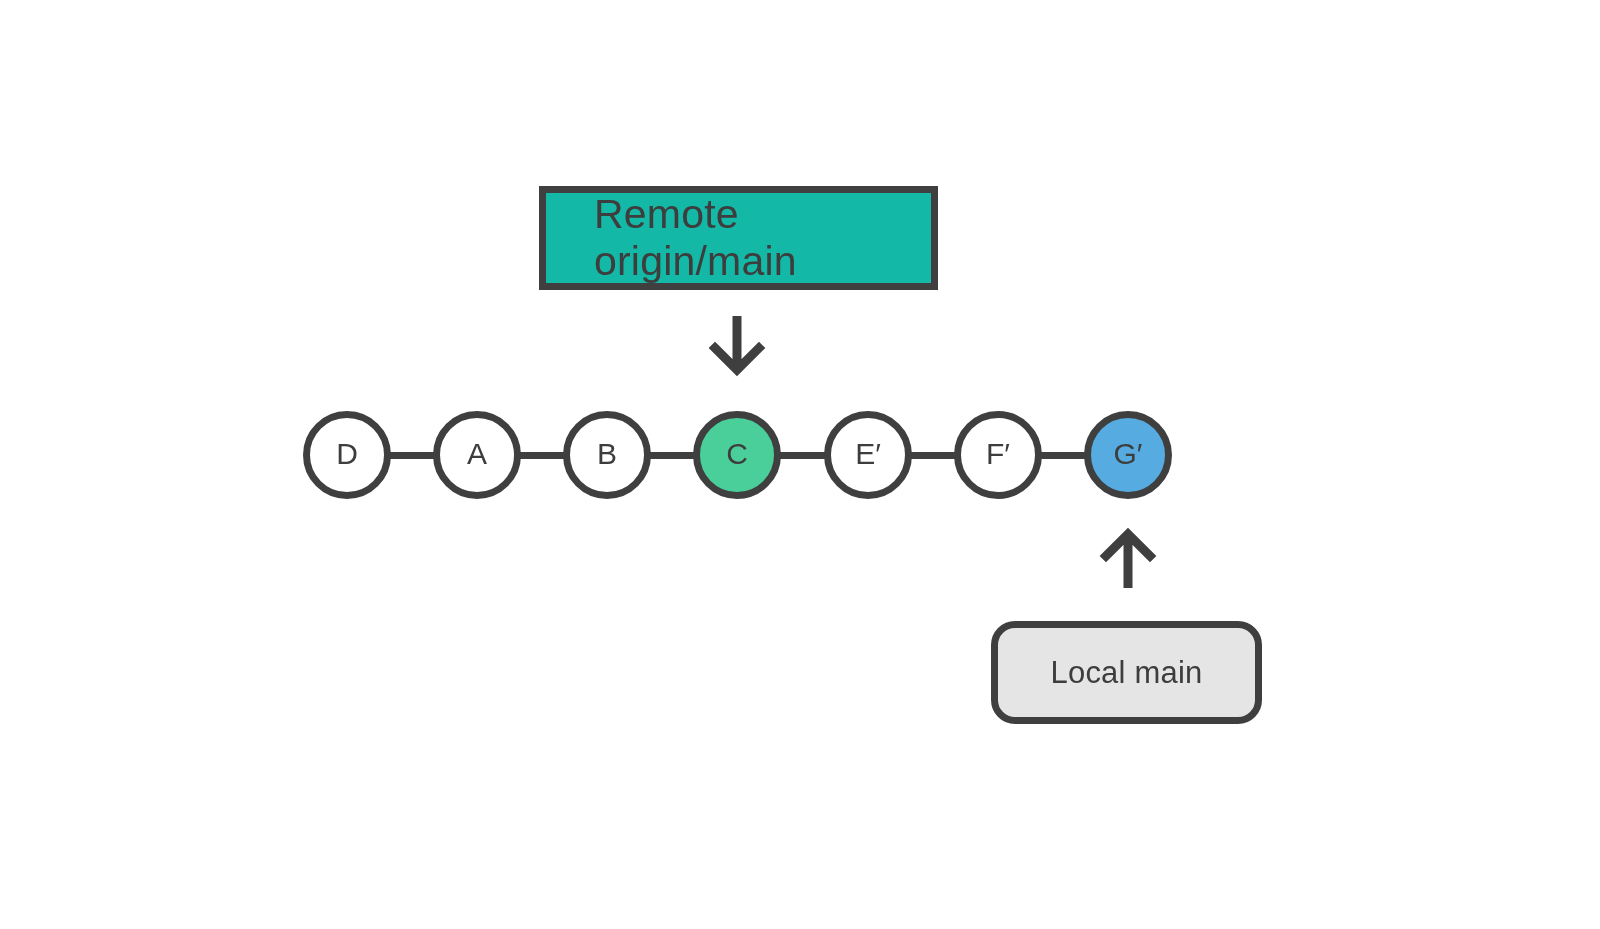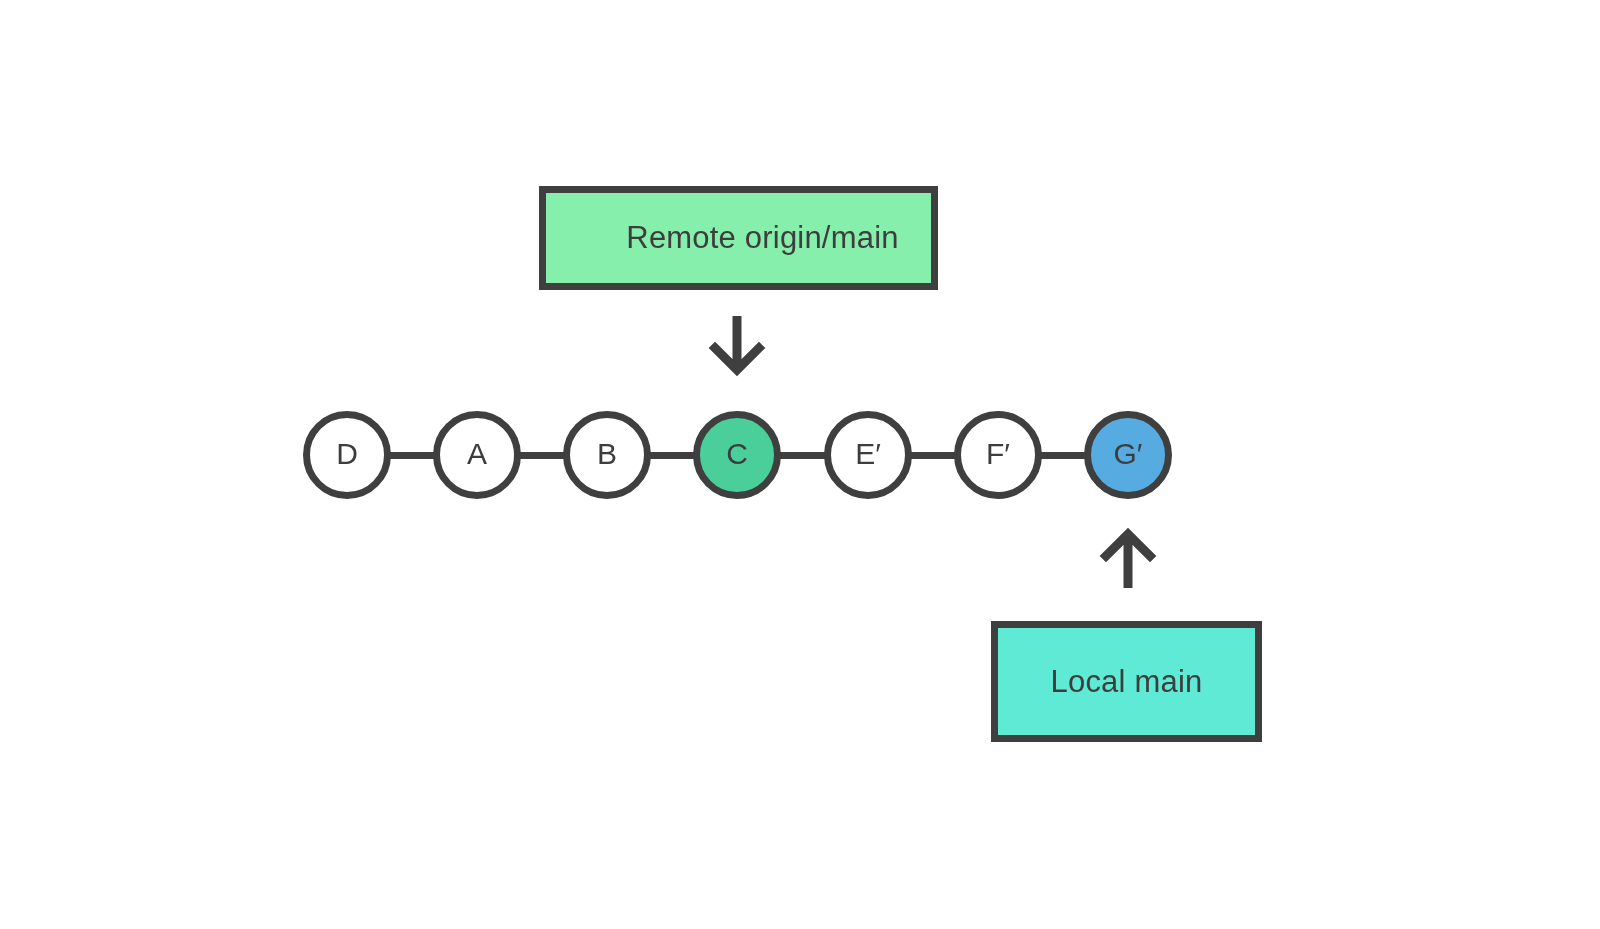--- a/index.html
+++ b/index.html
@@ -30,31 +30,32 @@
     align-items: center;
     justify-content: center;
     color: #3d3d3d;
     letter-spacing: 0.2px;
   }
   #remote-box {
     left: 539px;
     top: 186px;
     width: 399px;
     height: 104px;
-    background: #86efac;
-    font-size: 31px;
+    background: #14b8a6;
+    font-size: 41px;
     padding-left: 48px;
   }
   #local-box {
     left: 991px;
     top: 621px;
     width: 271px;
-    height: 121px;
-    background: #5eead4;
+    height: 103px;
+    background: #e5e5e5;
     font-size: 31px;
+    border-radius: 24px;
   }
   .commit-node {
     position: absolute;
     box-sizing: border-box;
     width: 88px;
     height: 88px;
     border-radius: 50%;
     border: 7px solid #3f3f3f;
     background: #ffffff;
     display: flex;

